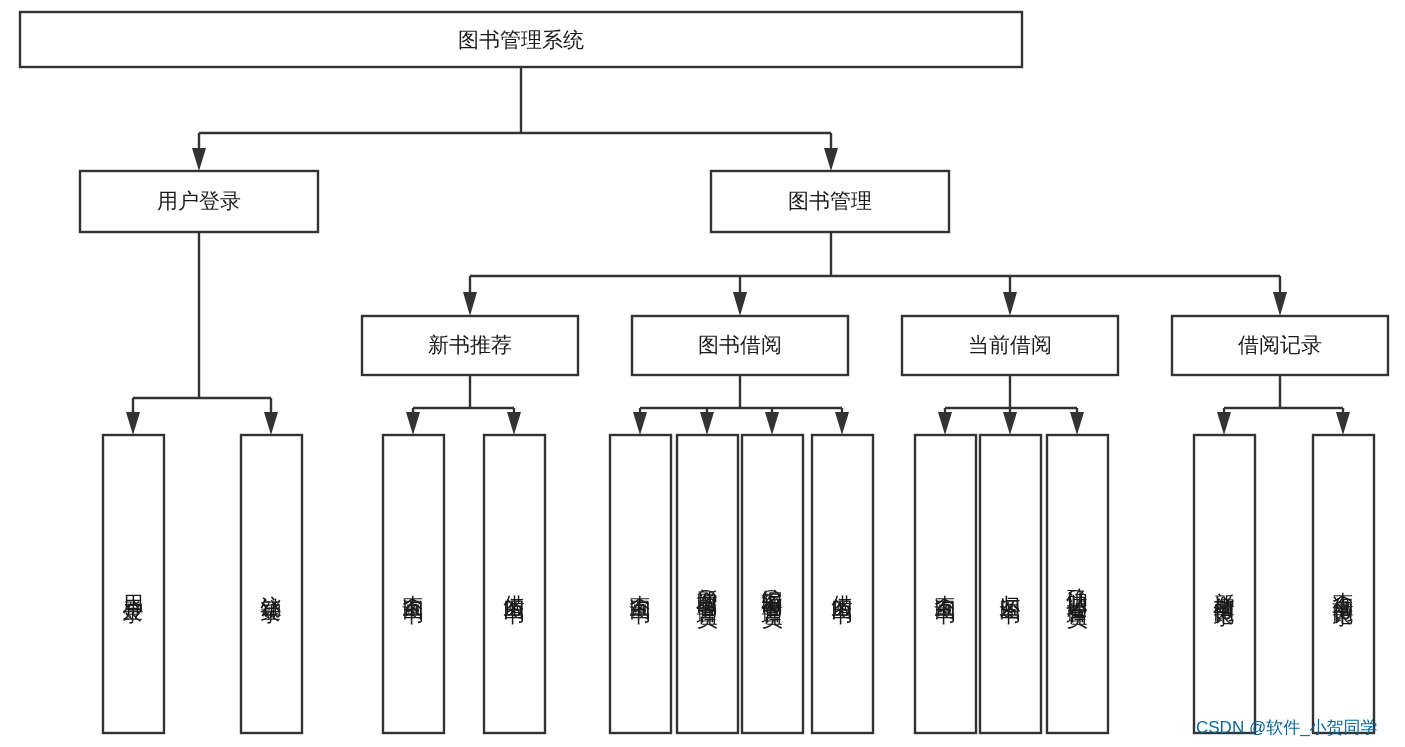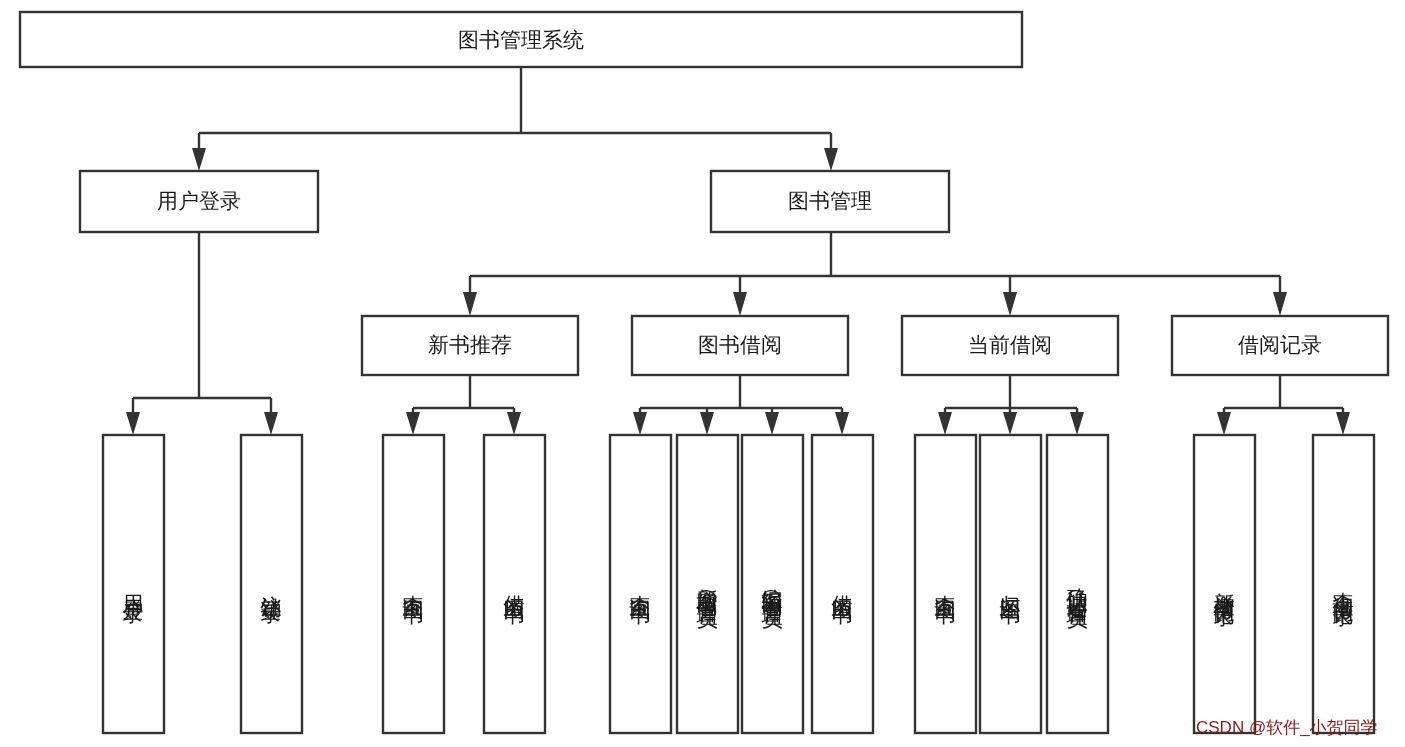--- a/index.html
+++ b/index.html
@@ -60,21 +60,21 @@
     display: flex;
     align-items: center;
     justify-content: center;
     white-space: nowrap;
     pointer-events: none;
   }
   .watermark {
     position: absolute;
     font-family: "Liberation Sans", "DejaVu Sans", sans-serif;
     font-size: 17px;
-    color: #7f1d1d;
+    color: #0369a1;
     white-space: nowrap;
   }
 </style>
 </head>
 <body>
 
 <div id="diagram-root">
 
   <svg class="diagram-canvas" viewBox="0 0 1405 747">
 

